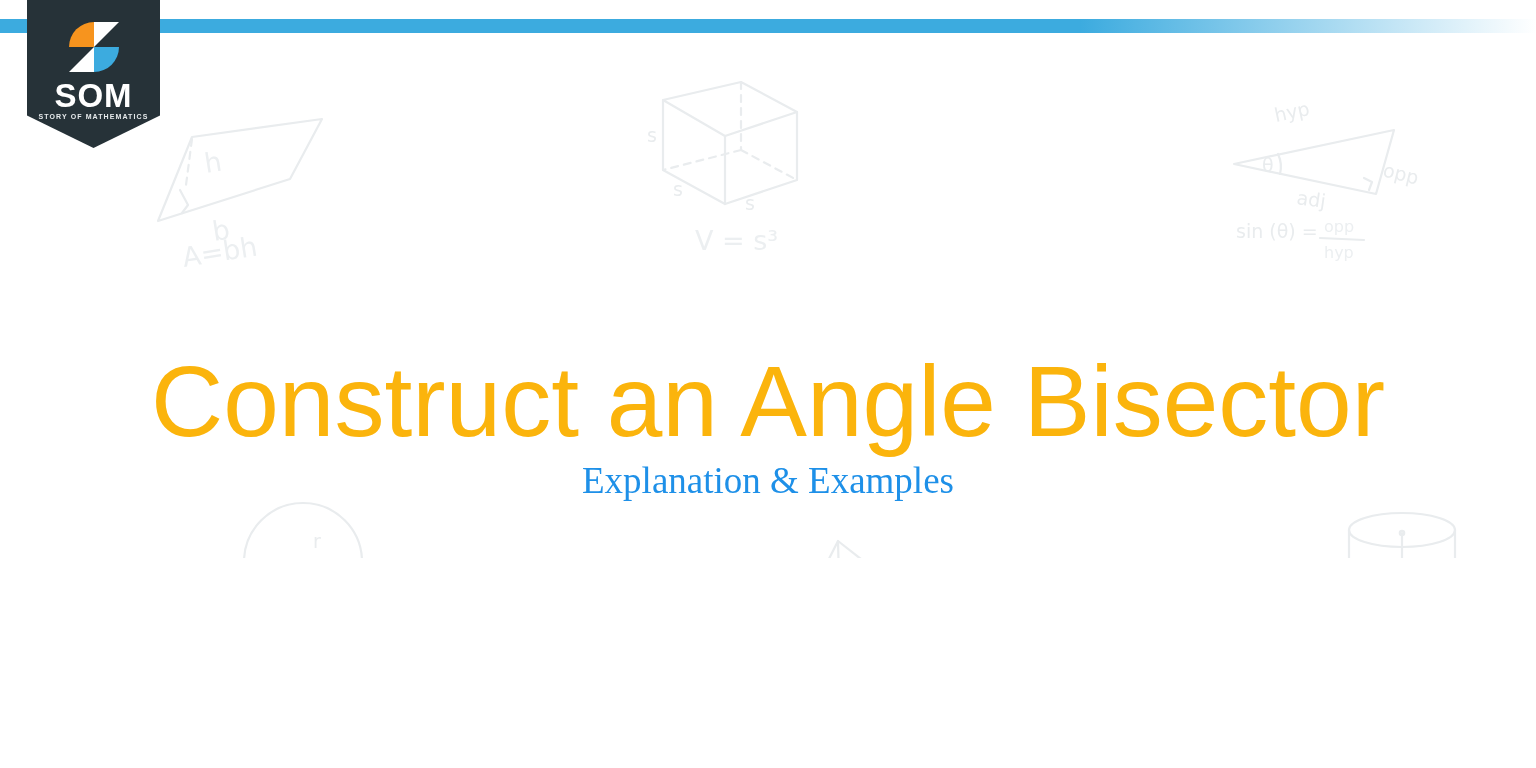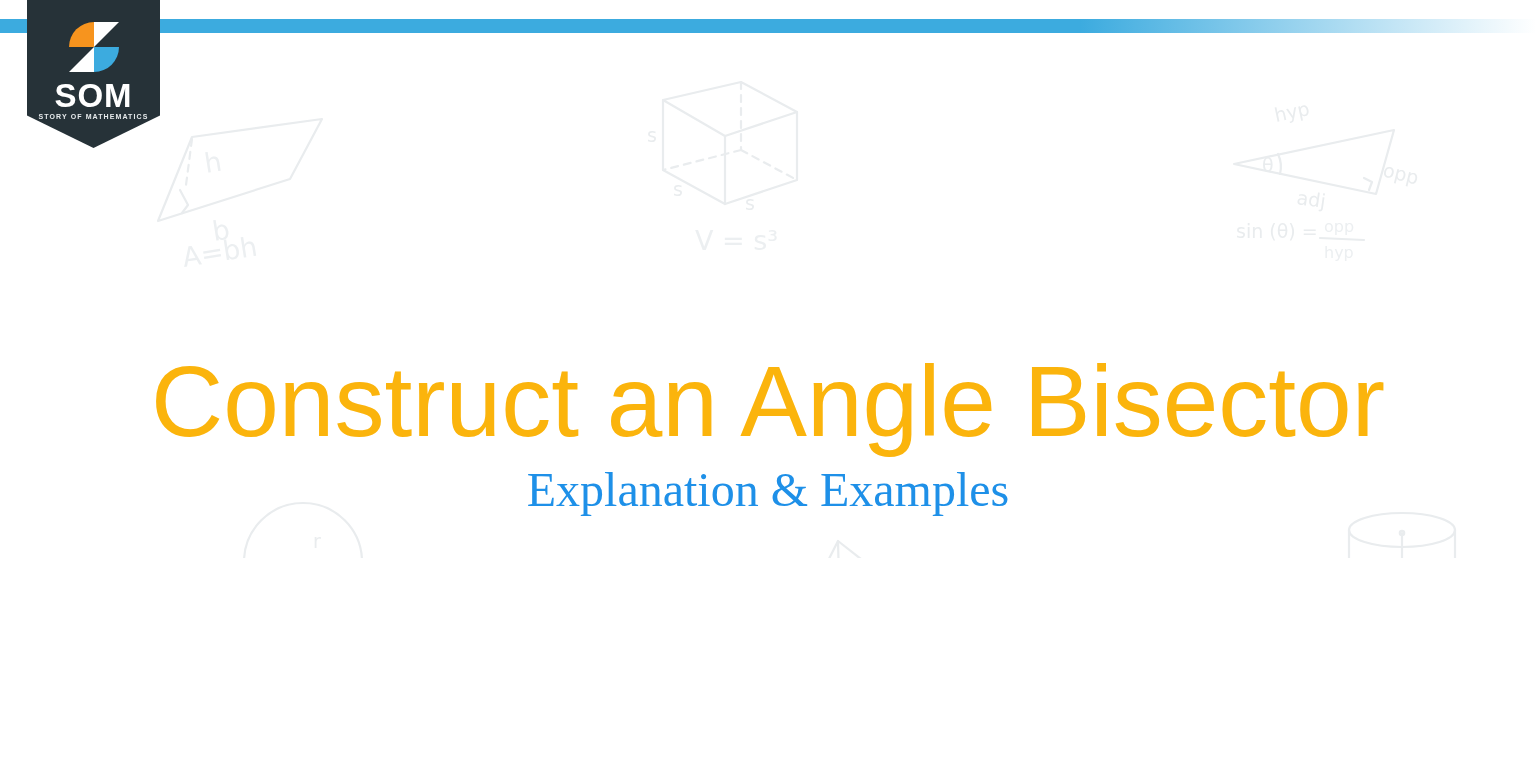--- a/index.html
+++ b/index.html
@@ -97,21 +97,21 @@
     white-space: nowrap;
   }
   .subhead {
     position: absolute;
     left: 0;
     top: 422px;
     width: 1536px;
     text-align: center;
     color: #1e90e8;
     font-family: "Liberation Serif", "DejaVu Serif", serif;
-    font-size: 48px;
+    font-size: 37px;
     line-height: 56px;
     font-weight: normal;
   }
 
   
   .wm {
     position: absolute;
   }
   .wm svg { display: block; overflow: visible; }
   .wm-stroke {

